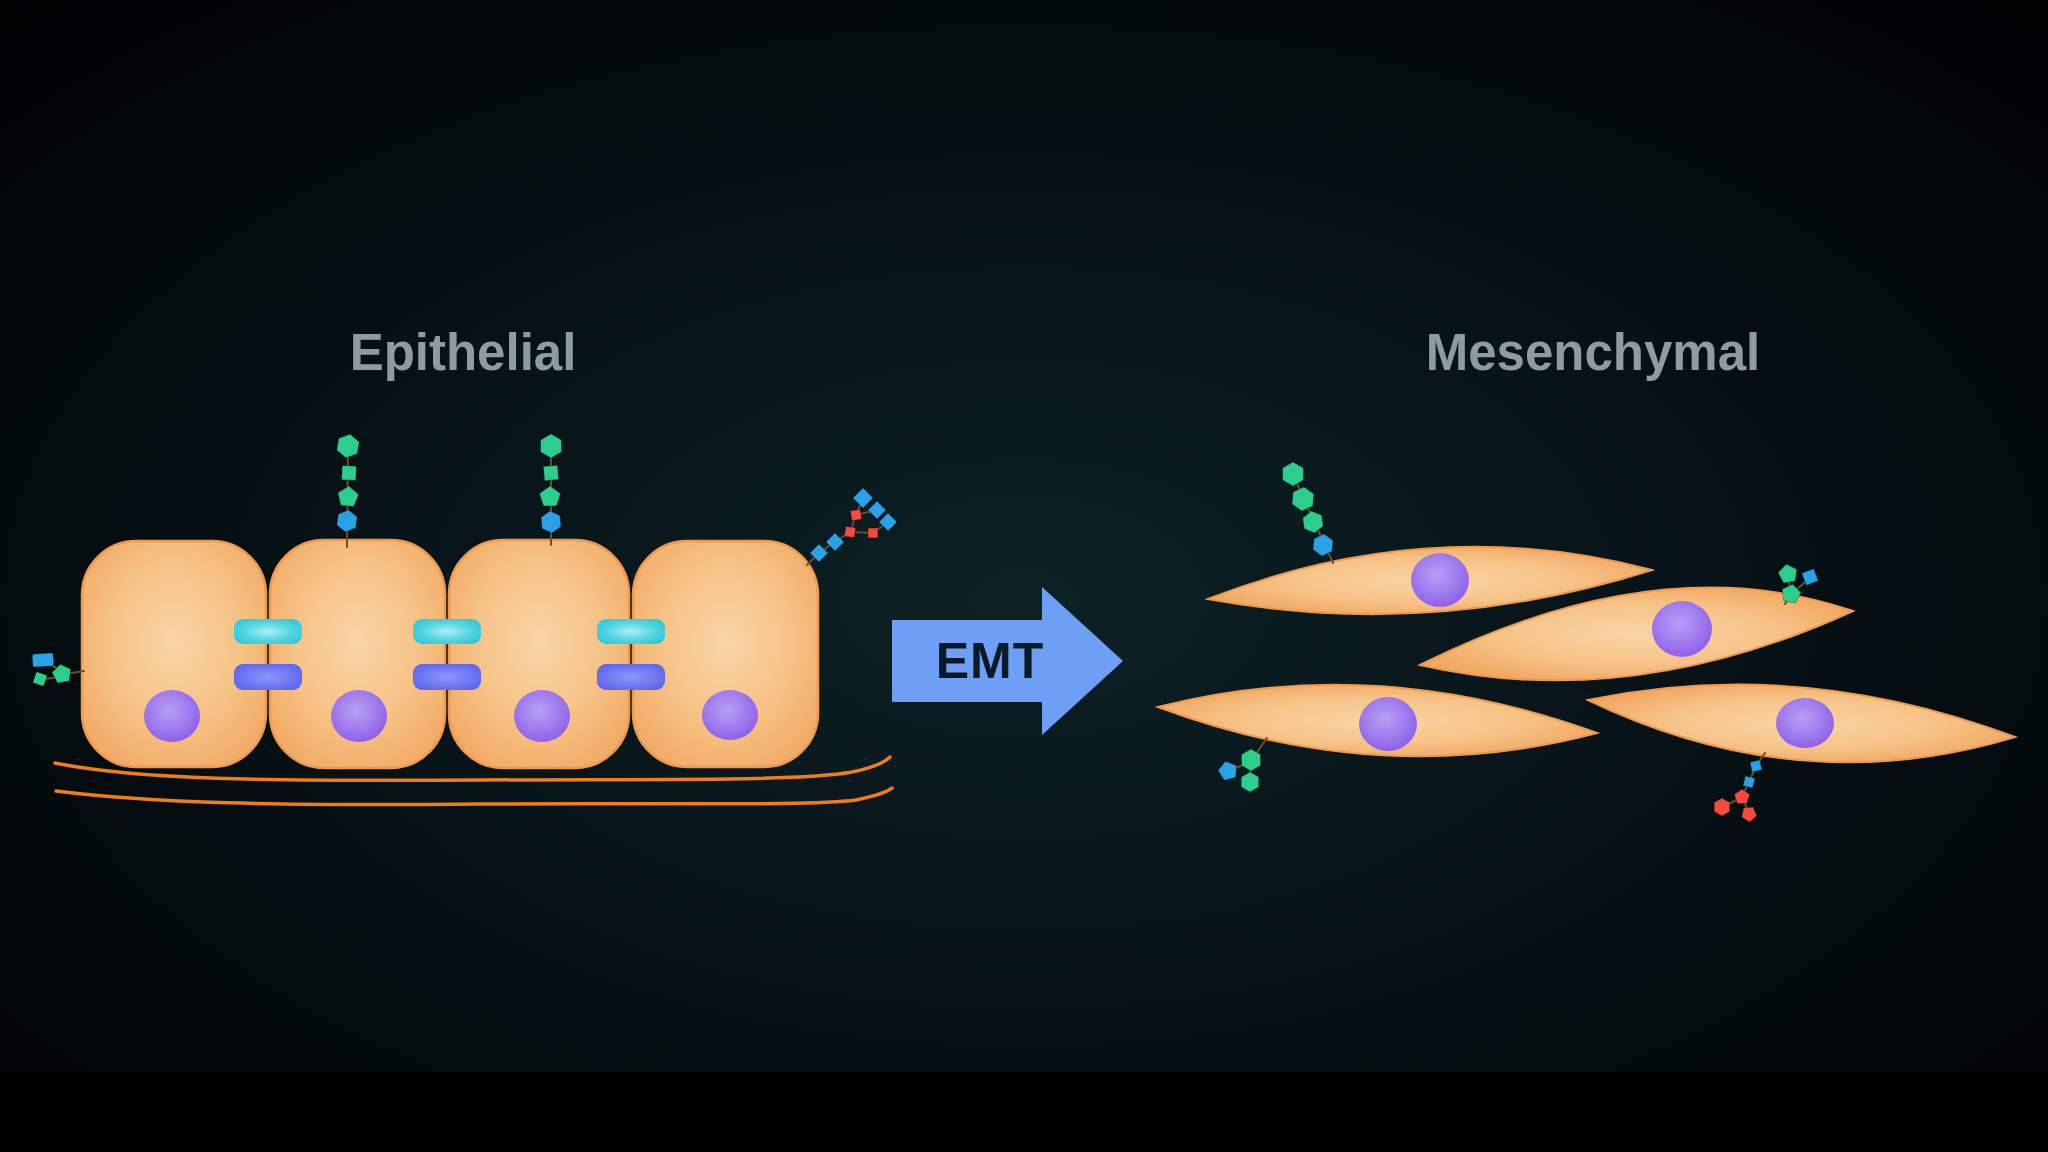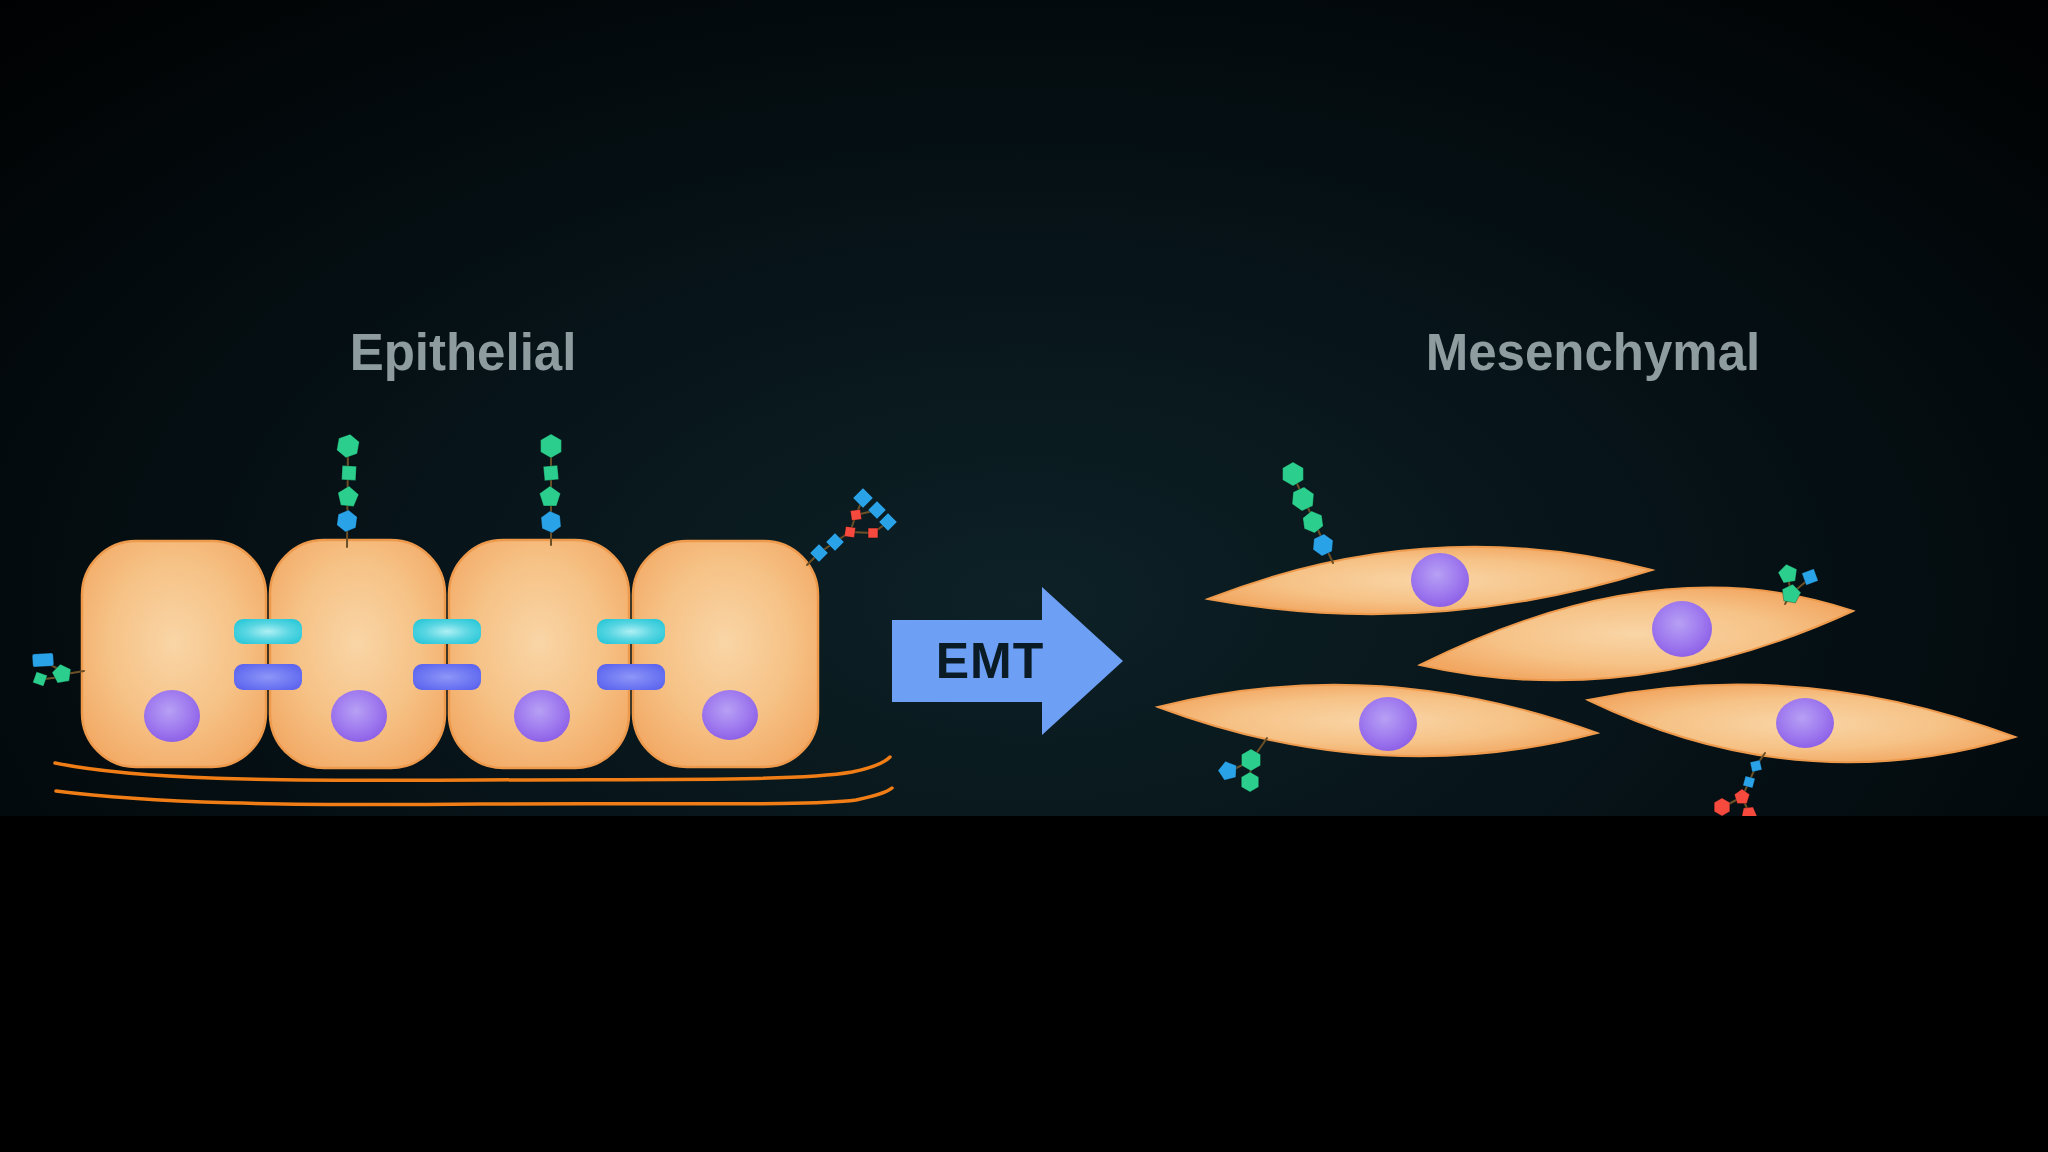--- a/index.html
+++ b/index.html
@@ -1,16 +1,16 @@
 <!DOCTYPE html>
 <html style="--bg-center: #0d2126; --bg-mid: #071419; --bg-edge: #000000; --label-text: #8f9c9f; --arrow-fill: #6d9ff4; --arrow-text: #0b1b26; --cell-fill-center: #f9d5a6; --cell-fill-mid: #f6c286; --cell-fill-edge: #f2a863; --cell-stroke: #ee9a4d; --nucleus-center: #b7a0f4; --nucleus-mid: #a07cef; --nucleus-edge: #8a5ce6; --tight-junction: #2cc8d9; --tight-junction-hi: #aff0f4; --adherens-junction: #5a63ee; --adherens-junction-hi: #8d96f7; --membrane: #f07d15; --glycan-green: #2bce8d; --glycan-blue: #2aa2e8; --glycan-red: #f74a3f; --glycan-stalk: #6b4f26;"><head>
 <meta charset="utf-8">
 <style>
   html,body{margin:0;padding:0;background:#000;}
-  #stage{position:relative;width:2048px;height:816px;overflow:hidden;
+  #stage{position:relative;width:2048px;height:1072px;overflow:hidden;
          font-family:"Liberation Sans",sans-serif;}
   svg{position:absolute;inset:0;display:block;}
   .label{font-family:"Liberation Sans",sans-serif;font-weight:700;font-size:51px;
          fill:var(--label-text,#8f9c9f);text-anchor:middle;}
   .arrow-label{font-family:"Liberation Sans",sans-serif;font-weight:700;font-size:50px;
          fill:var(--arrow-text,#0b1b26);text-anchor:middle;letter-spacing:1px;}
   .cell-body{fill:url(#cellG);stroke:var(--cell-stroke,#ee9a4d);stroke-width:2.5;}
   .spindle{fill:url(#spindleG);stroke:var(--cell-stroke,#ee9a4d);stroke-width:2;}
   .nucleus{fill:url(#nucG);}
   .tight{fill:url(#tightG);}

